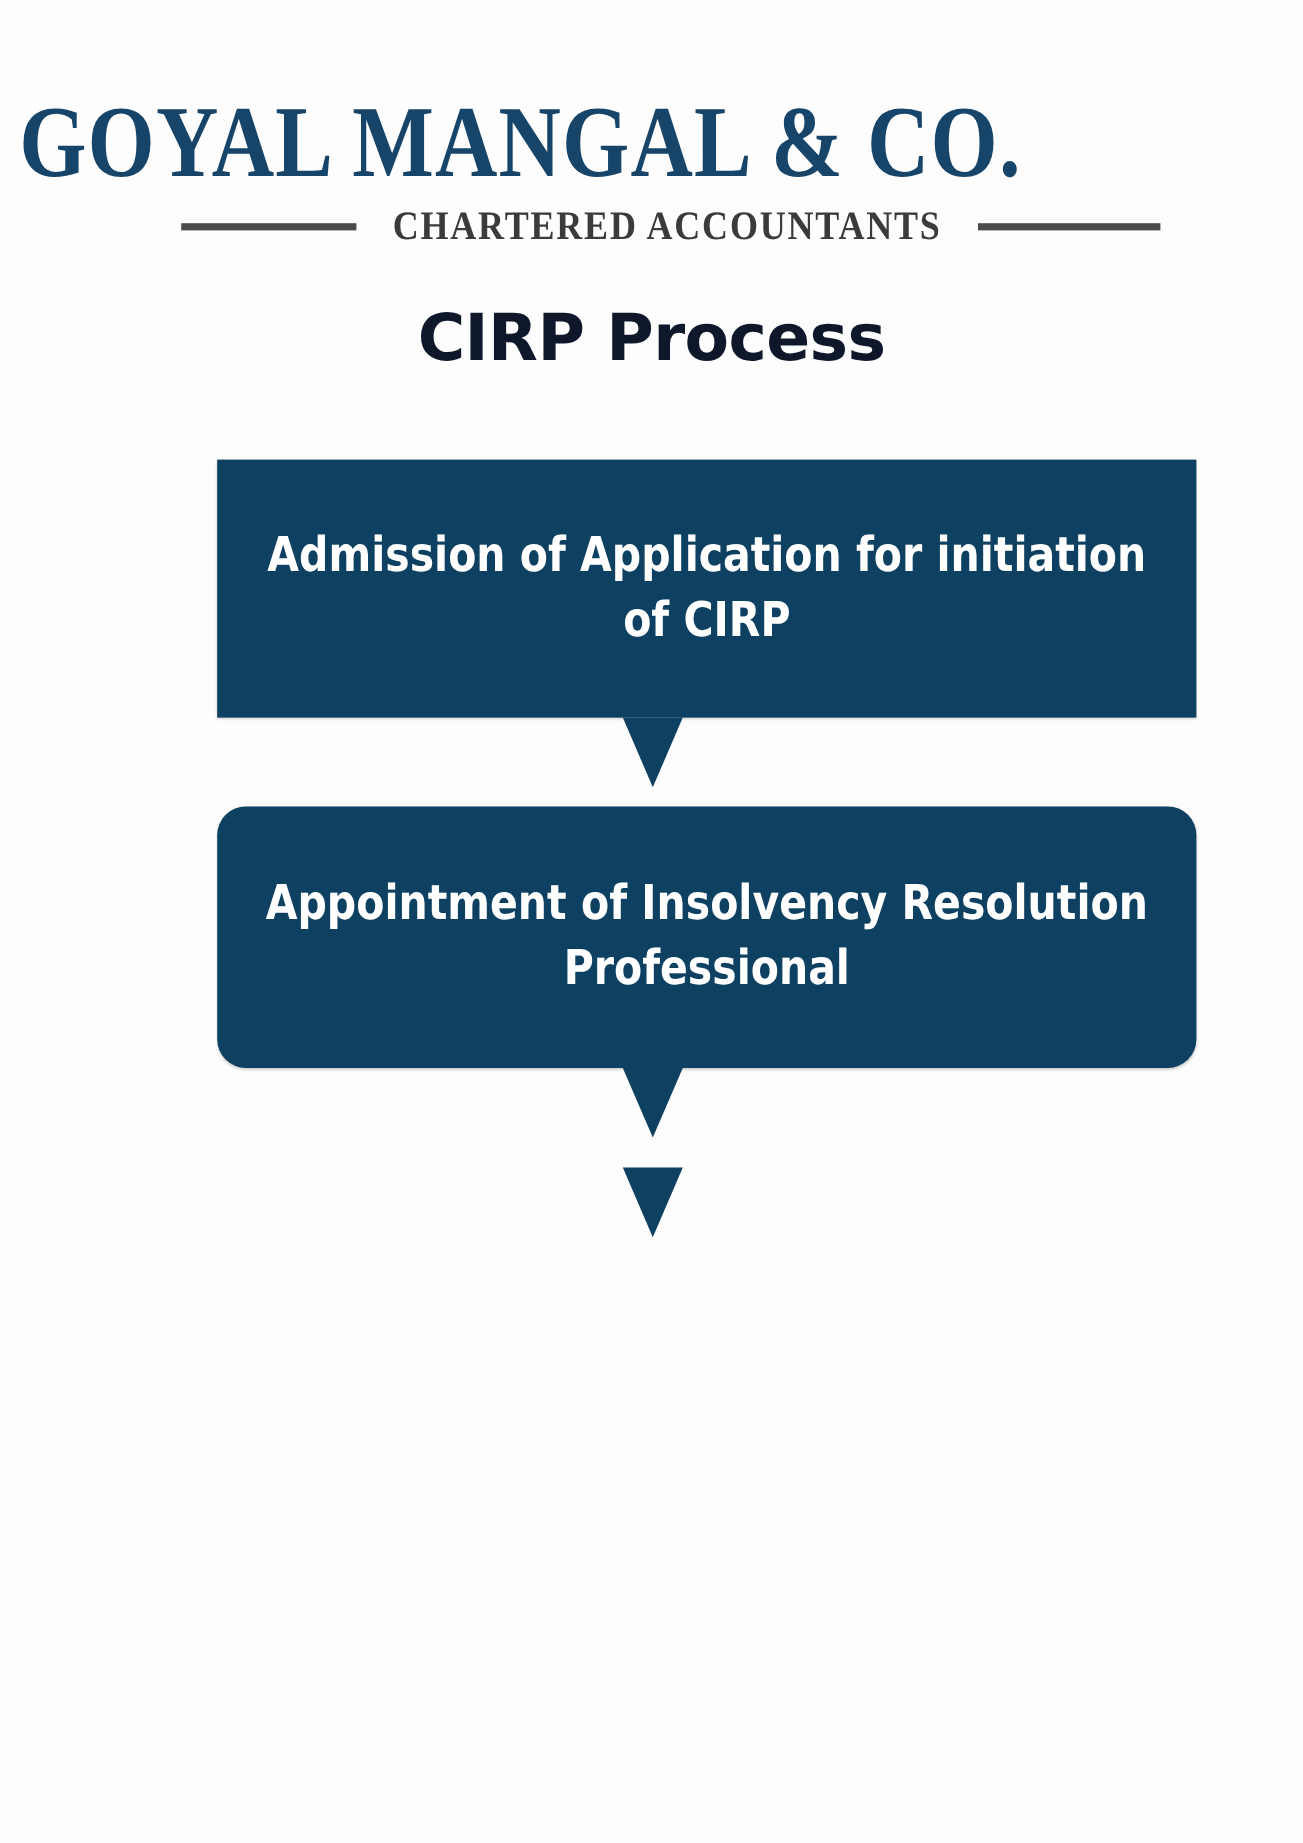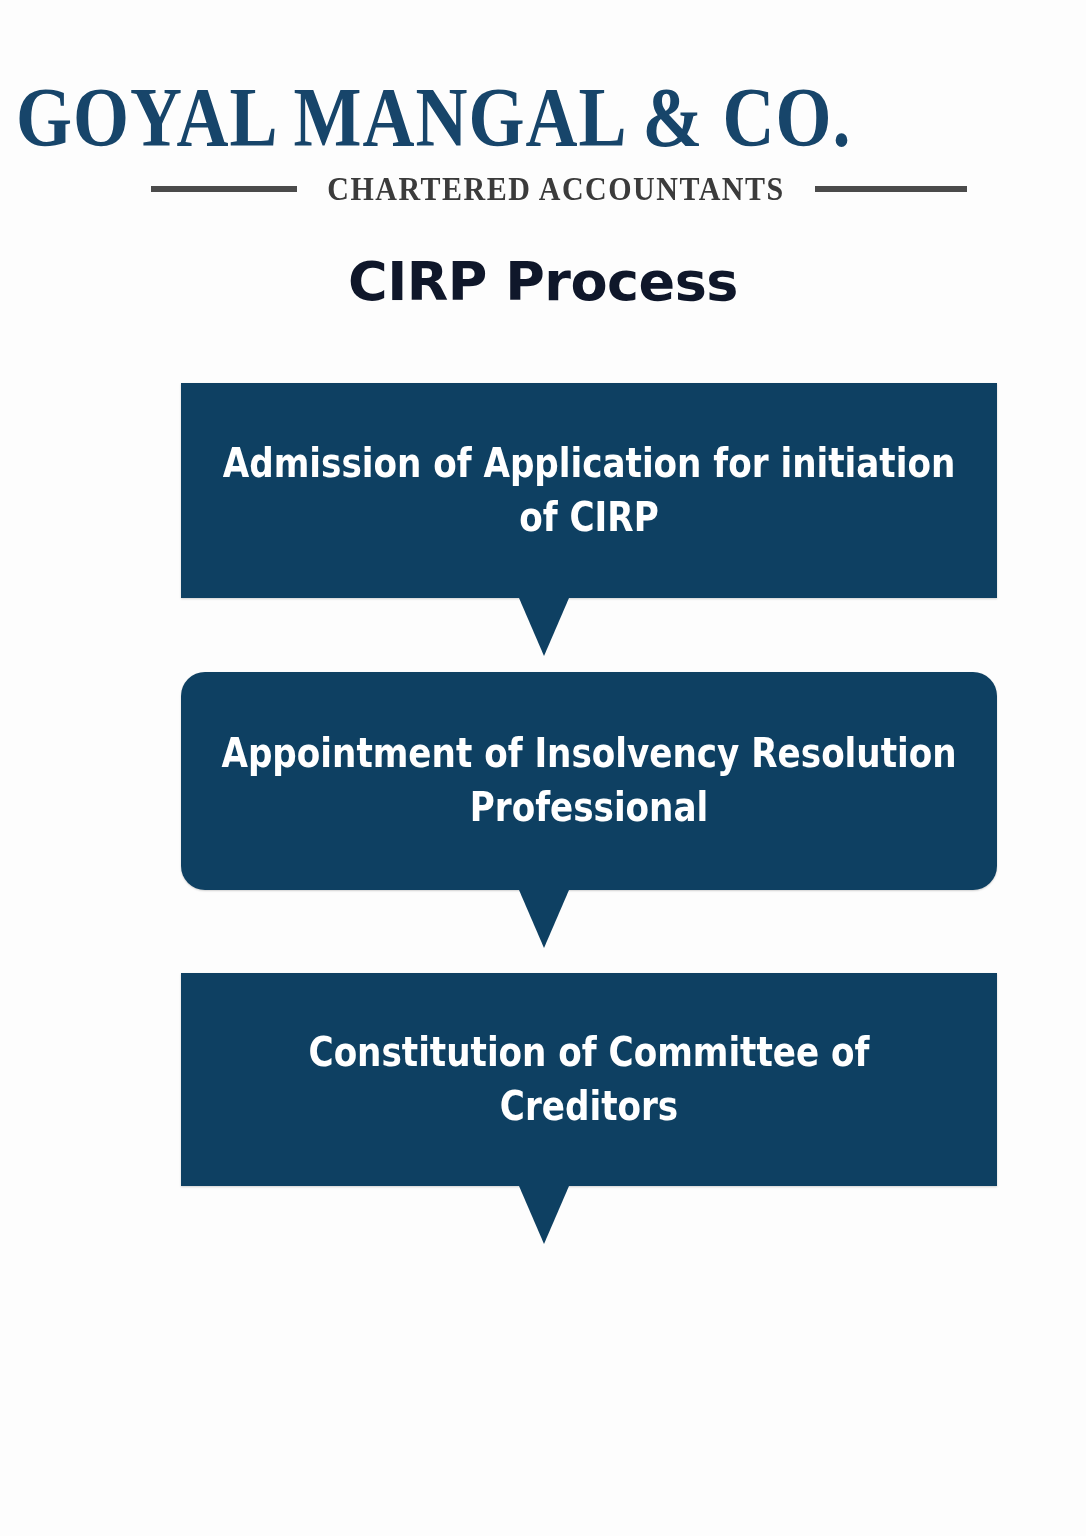--- a/index.html
+++ b/index.html
@@ -184,24 +184,19 @@
 
     <div class="flow-step">
       <div class="flow-box box-h2">
         <div class="flow-box-label">Appointment of Insolvency Resolution Professional</div>
       </div>
     </div>
     <div class="flow-arrow gap-2">
       <span class="tri"></span>
     </div>
 
-    <div class="flow-step">
-      <div class="flow-box box-h3">
-        <div class="flow-box-label">Constitution of Committee of Creditors</div>
-      </div>
-    </div>
     <div class="flow-arrow gap-3">
       <span class="tri"></span>
     </div>
 
 
   </div>
 </div>
 
 </body></html>

